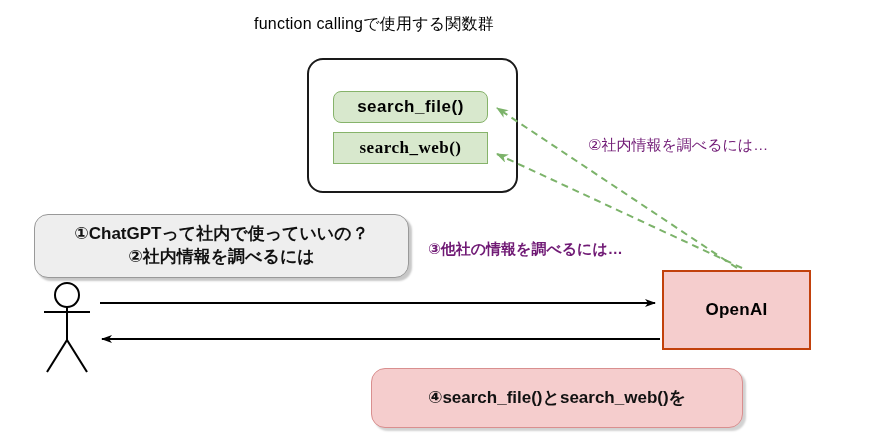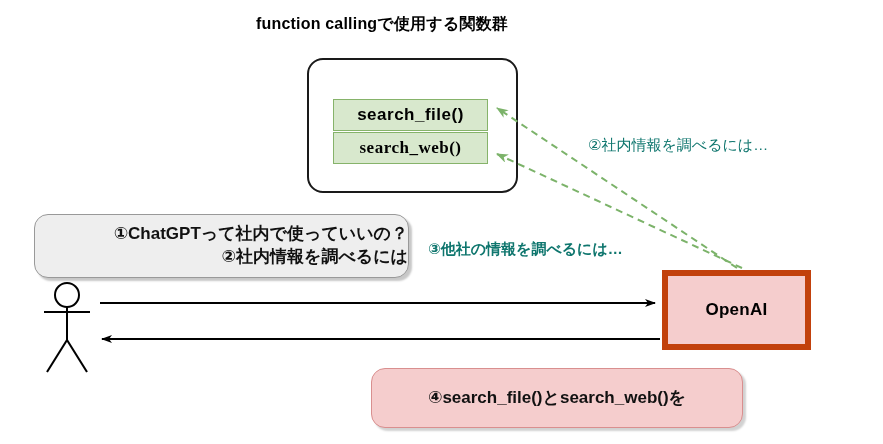--- a/index.html
+++ b/index.html
@@ -27,25 +27,24 @@
   }
 
   
   #diagram-title {
     position: absolute;
     left: 0;
     top: 14px;
     width: 748px;
     text-align: center;
     font-size: 16px;
-    font-weight: bold;
+    font-weight: normal;
     color: #000000;
     letter-spacing: 0.2px;
     white-space: nowrap;
-    padding-left: 8px;
   }
 
   
   #function-group-box {
     position: absolute;
     left: 307px;
     top: 58px;
     width: 211px;
     height: 135px;
     border: 2px solid #1a1a1a;
@@ -64,38 +63,38 @@
     box-sizing: border-box;
     display: flex;
     align-items: center;
     justify-content: center;
     font-size: 17px;
     font-weight: bold;
     color: #000000;
     letter-spacing: 0.5px;
     white-space: nowrap;
   }
-  #function-item-search-file { top: 99px; }
+  #function-item-search-file { top: 91px; border-radius: 8px; }
   #function-item-search-web  { top: 132px; font-family: Liberation Serif, serif; }
 
   
   #user-speech-bubble {
     position: absolute;
     left: 34px;
     top: 214px;
     width: 375px;
     height: 64px;
     background: #eeeeee;
     border: 1px solid #999999;
     border-radius: 14px;
     box-sizing: border-box;
     box-shadow: 3px 3px 2px rgba(0,0,0,0.22);
     display: flex;
     flex-direction: column;
-    align-items: flex-end;
+    align-items: center;
     justify-content: center;
     text-align: center;
     font-size: 17px;
     font-weight: bold;
     color: #111111;
     line-height: 1.35;
     white-space: nowrap;
   }
 
   
@@ -123,36 +122,36 @@
   }
 
   
   #openai-node {
     position: absolute;
     left: 662px;
     top: 270px;
     width: 149px;
     height: 80px;
     background: #f5cdcd;
-    border: 6px solid #c2410c;
+    border: 2px solid #c2410c;
     box-sizing: border-box;
     display: flex;
     align-items: center;
     justify-content: center;
     font-size: 17px;
     font-weight: bold;
     color: #000000;
     letter-spacing: 0.3px;
   }
 
   
   .annotation {
     position: absolute;
     font-size: 15px;
-    color: #0f766e;
+    color: #701a75;
     white-space: nowrap;
   }
   #annotation-internal-info { left: 588px; top: 136px; }
   #annotation-external-info { left: 428px; top: 240px; font-weight: bold; }
 </style>
 </head>
 <body>
 
 <div id="canvas">
 

